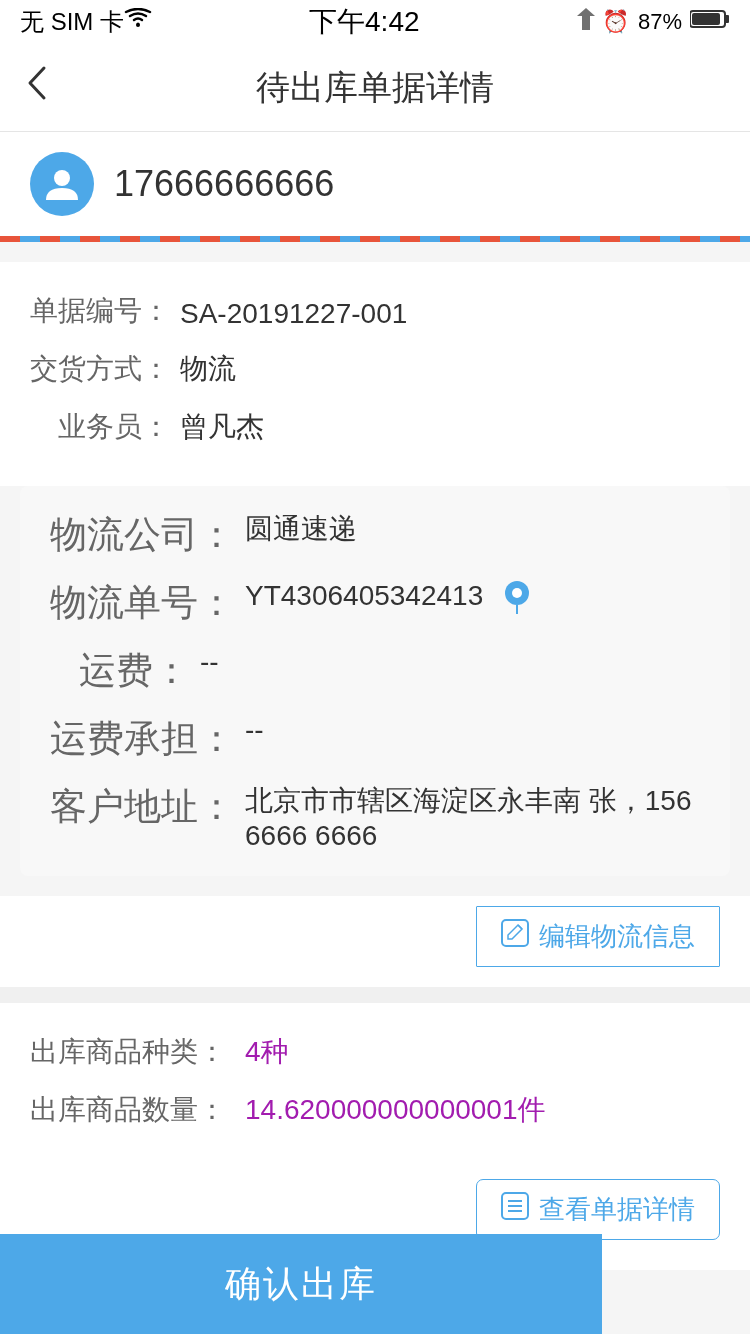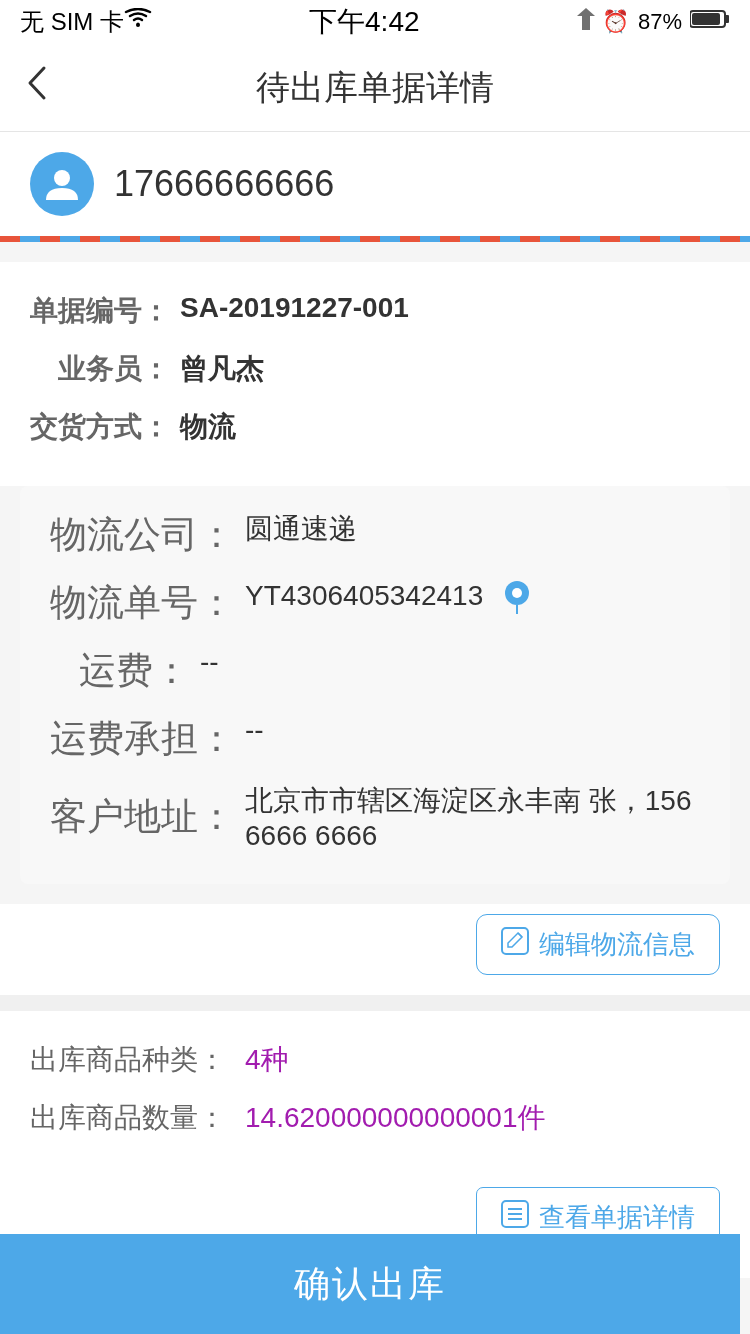--- a/index.html
+++ b/index.html
@@ -88,22 +88,21 @@
 
     
     .info-section {
       background: #fff;
       padding: 30px 30px 20px 30px;
       margin-top: 20px;
     }
     .info-row {
       display: flex;
       margin-bottom: 20px;
-      align-items: flex-start;
-      font-weight: bold;
+      align-items: flex-end;
     }
     .info-label {
       color: #666;
       font-size: 28px;
       min-width: 140px;
       text-align: right;
       margin-right: 10px;
       flex-shrink: 0;
     }
     .info-value {
@@ -117,21 +116,21 @@
       background: #f8f8f8;
       border-radius: 8px;
       margin: 0 20px 20px 20px;
       padding: 24px 30px;
     }
     .logistics-row {
       display: flex;
       margin-bottom: 18px;
       align-items: flex-start;
     }
-    .logistics-row:last-child { margin-bottom: 8px; align-items: center; }
+    .logistics-row:last-child { margin-bottom: 0; }
     .logistics-label {
       color: #666;
       font-size: 37px;
       min-width: 140px;
       text-align: right;
       margin-right: 10px;
       flex-shrink: 0;
     }
     .logistics-value {
       color: #333;
@@ -155,21 +154,21 @@
     .edit-btn-row {
       display: flex;
       justify-content: flex-end;
       padding: 10px 30px 20px;
       background: #fff;
     }
     .edit-btn {
       border: 1px solid #4da8e8;
       color: #4da8e8;
       background: #fff;
-      border-radius: 11px;
+      border-radius: 1px;
       padding: 12px 24px;
       font-size: 26px;
       display: flex;
       align-items: center;
       gap: 10px;
       cursor: pointer;
     }
 
     
     .section-divider {
@@ -225,21 +224,21 @@
       flex: 1;
       background: #f5f5f5;
       min-height: 200px;
     }
 
     
     .confirm-btn-area {
       position: fixed;
       bottom: 0;
       left: 0;
-      width: 740px;
+      width: 602px;
       background: #4da8e8;
       height: 100px;
       display: flex;
       align-items: center;
       justify-content: center;
     }
     .confirm-btn {
       color: #fff;
       font-size: 36px;
       font-weight: 500;
@@ -312,26 +311,26 @@
   </div>
 
   <div class="dashed-divider"></div>
 
   <div class="info-section">
     <div class="info-row">
       <span class="info-label">单据编号：</span>
       <span class="info-value">SA-20191227-001</span>
     </div>
     <div class="info-row">
+      <span class="info-label">交货方式：</span>
+      <span class="info-value">物流</span>
+    </div>
+    <div class="info-row">
       <span class="info-label">业务员：</span>
       <span class="info-value">曾凡杰</span>
-    </div>
-    <div class="info-row">
-      <span class="info-label">交货方式：</span>
-      <span class="info-value">物流</span>
     </div>
   </div>
 
   <div class="logistics-card">
     <div class="logistics-row">
       <span class="logistics-label">物流公司：</span>
       <span class="logistics-value">圆通速递</span>
     </div>
     <div class="logistics-row">
       <span class="logistics-label">物流单号：</span>

